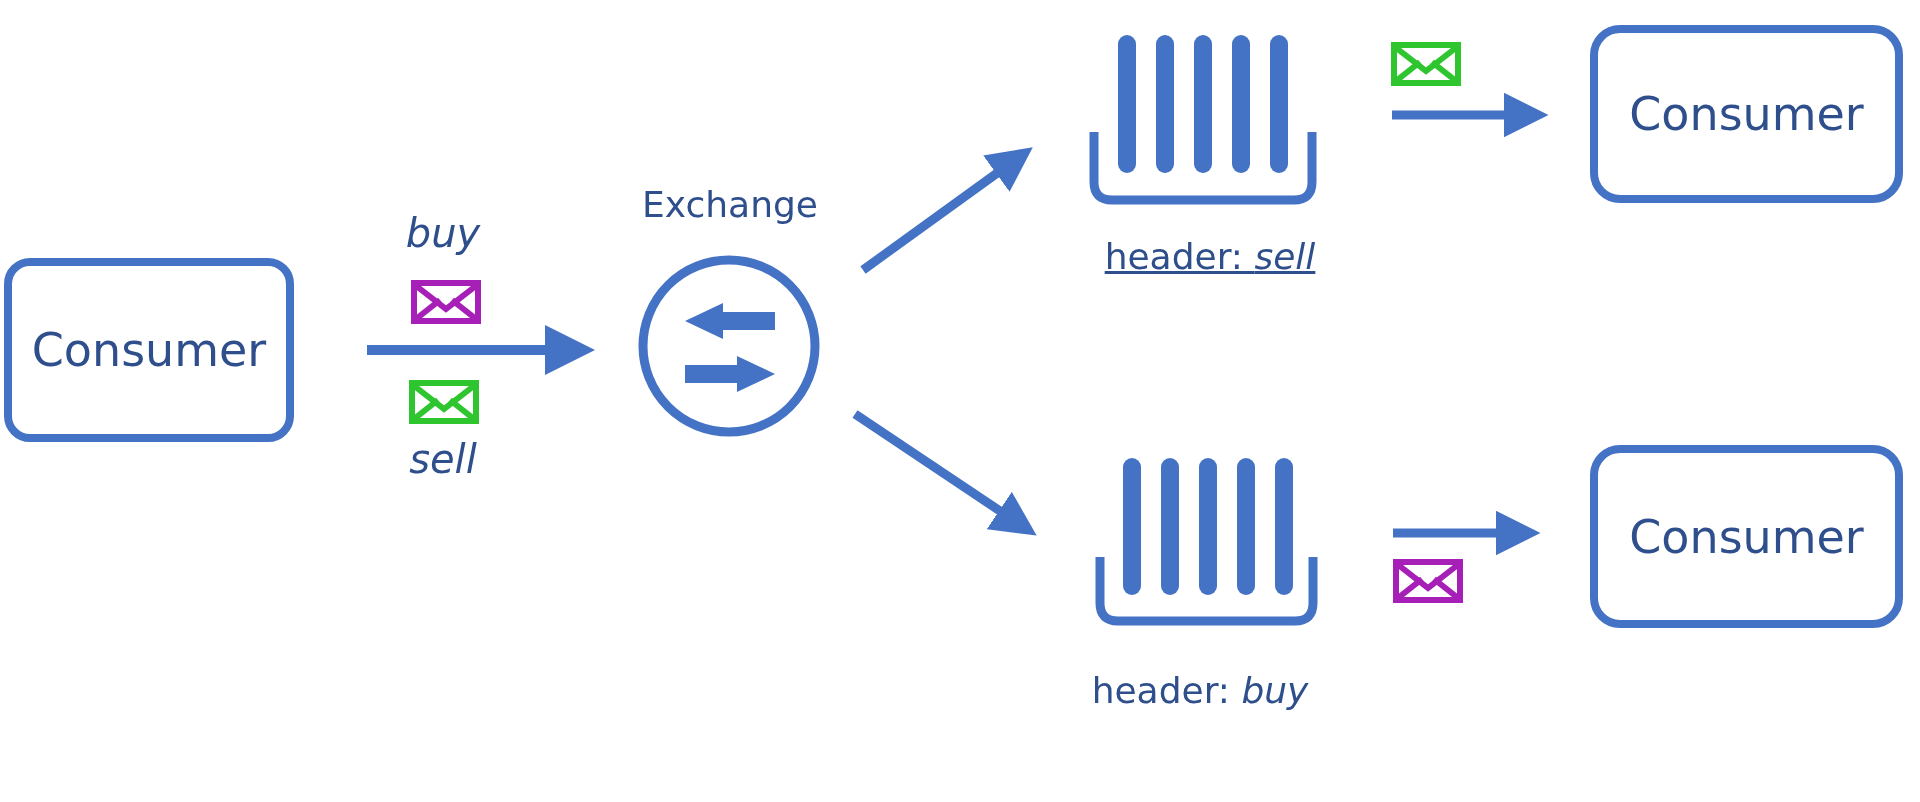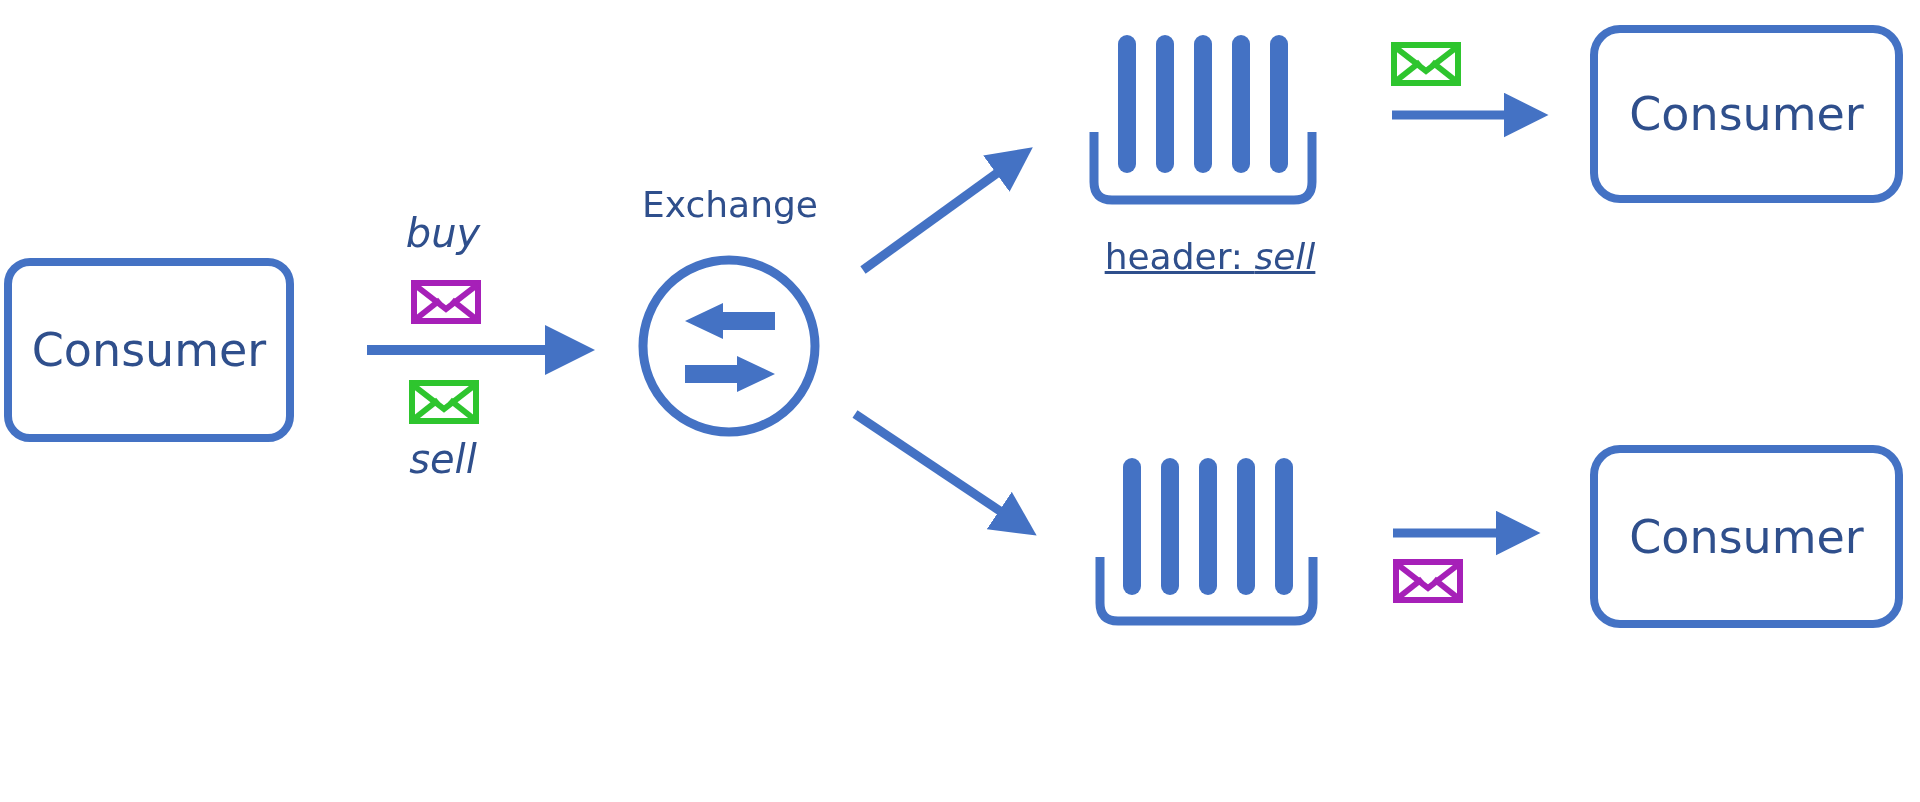--- a/index.html
+++ b/index.html
@@ -131,20 +131,23 @@
       <path d="M6,40 L30,21"></path>
       <path d="M66,40 L42,21"></path>
     </g>
   </svg>
 
   <div class="label exchange-label">Exchange</div>
 
   <div class="label queue-label-top">
     <span class="queue-prefix">header: </span><span class="queue-key">sell</span>
   </div>
+  <div class="label queue-label-bottom">
+    <span class="queue-prefix">header: </span><span class="queue-key">buy</span>
+  </div>
 
   <svg class="envelope env-green-2" width="72" height="46" viewBox="0 0 72 46">
     <g fill="none" stroke-width="6" stroke="#2EC52E">
       <rect x="4" y="4" width="64" height="38"></rect>
       <path d="M5,6 L36,30 L67,6"></path>
       <path d="M6,40 L30,21"></path>
       <path d="M66,40 L42,21"></path>
     </g>
   </svg>
 

